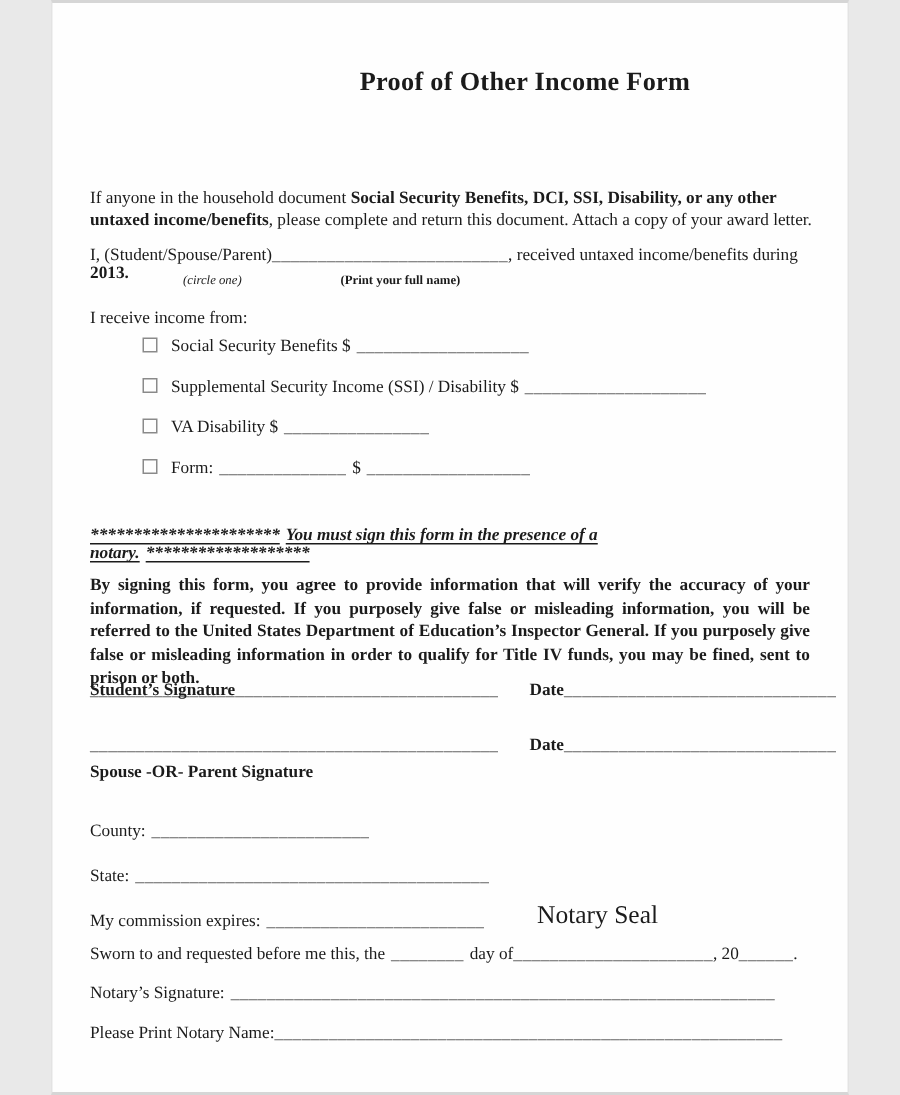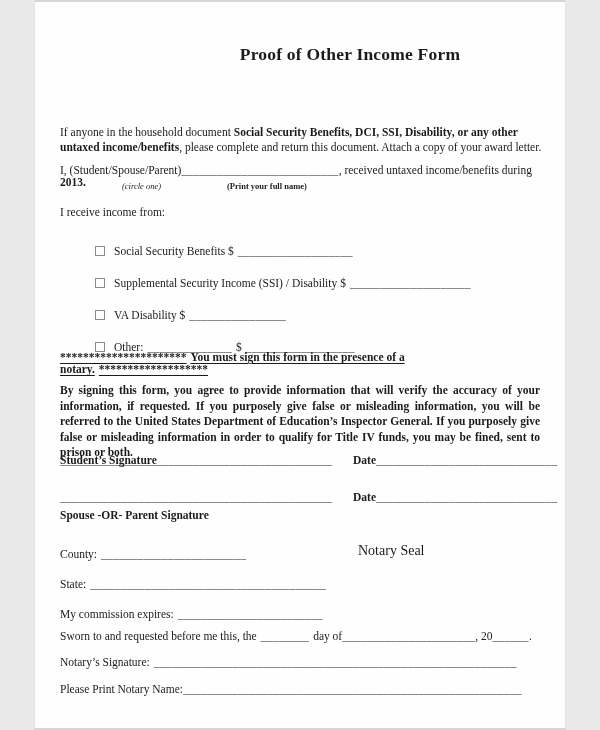--- a/index.html
+++ b/index.html
@@ -25,30 +25,30 @@
     letter-spacing: 0.2px;
   }
   .b { font-weight: bold; }
   .blank { color: #4a4a4a; letter-spacing: 0.3px; white-space: nowrap; }
   .sp { margin-left: 4px; }
   .idlab { margin-left: 15px; }
   .intro { line-height: 15px; right: 19px; }
   .subnote span { position: absolute; top: 0; font-size: 8.5px; }
   .circle-one { left: 30px; font-style: italic; margin-left: 32px; }
   .print-name { left: 167px; font-weight: bold; }
-  .check-row { height: 12px; line-height: 12px; margin-bottom: 15px; margin-top: 20px; }
+  .check-row { height: 12px; line-height: 12px; margin-bottom: 15px; }
   .checkbox {
     display: inline-block; width: 8px; height: 8px;
     border: 1px solid #8a8a8a; background: #fefefe;
     margin: 0 9px 0 35px; vertical-align: -1px;
   }
-  .banner { font-weight: bold; text-decoration: underline; text-underline-offset: 2px; }
+  .banner { font-weight: bold; text-decoration: underline; text-underline-offset: 2px; font-style: italic; }
   .cert { font-weight: bold; text-align: justify; line-height: 15.5px; }
   .dategrp { position: absolute; left: 293px; top: 0; }
-  .seal { position: absolute; left: 323px; top: 541px; font-size: 14px; }
+  .seal { position: absolute; left: 323px; top: 598px; font-size: 17px; }
 </style>
 </head>
 <body>
 
 <div class="page">
 
   <h1 class="title">Proof of Other Income Form</h1>
 
 
   <p class="abs intro" style="top:123px"><span>If anyone in the household document </span><span class="b">Social Security Benefits, DCI, SSI, Disability, or any other untaxed income/benefits</span><span>, please complete and return this document. Attach a copy of your award letter.</span></p>
@@ -59,21 +59,21 @@
     <span class="circle-one">(circle one)</span>
     <span class="print-name">(Print your full name)</span>
   </div>
 
   <div class="abs" style="top:204px">I receive income from:</div>
 
   <div class="abs" style="top:223px">
     <div class="check-row"><span class="checkbox"></span><span>Social Security Benefits $</span><span class="blank sp">___________________</span></div>
     <div class="check-row"><span class="checkbox"></span><span>Supplemental Security Income (SSI) / Disability $</span><span class="blank sp">____________________</span></div>
     <div class="check-row"><span class="checkbox"></span><span>VA Disability $</span><span class="blank sp">________________</span></div>
-    <div class="check-row"><span class="checkbox"></span><span>Other:</span><span class="blank sp">______________</span><span class="sp">$</span><span class="blank sp">__________________</span></div>
+    <div class="check-row"><span class="checkbox"></span><span>Form:</span><span class="blank sp">______________</span><span class="sp">$</span><span class="blank sp">__________________</span></div>
   </div>
 
   <div class="abs banner" style="top:349px"><span>**********************</span><span class="sp">You must sign this form in the presence of a notary.</span><span class="sp">*******************</span></div>
 
   <p class="abs cert" style="top:381px">By signing this form, you agree to provide information that will verify the accuracy of your information, if requested. If you purposely give false or misleading information, you will be referred to the United States Department of Education’s Inspector General. If you purposely give false or misleading information in order to qualify for Title IV funds, you may be fined, sent to prison or both.</p>
 
   <div class="abs" style="top:452px"><span class="blank">_____________________________________________</span><span class="dategrp"><span class="b">Date</span><span class="blank">______________________________</span></span></div>
   <div class="abs b" style="top:452px">Student’s Signature</div>
 
   <div class="abs" style="top:489px"><span class="blank">_____________________________________________</span><span class="dategrp"><span class="b">Date</span><span class="blank">______________________________</span></span></div>

